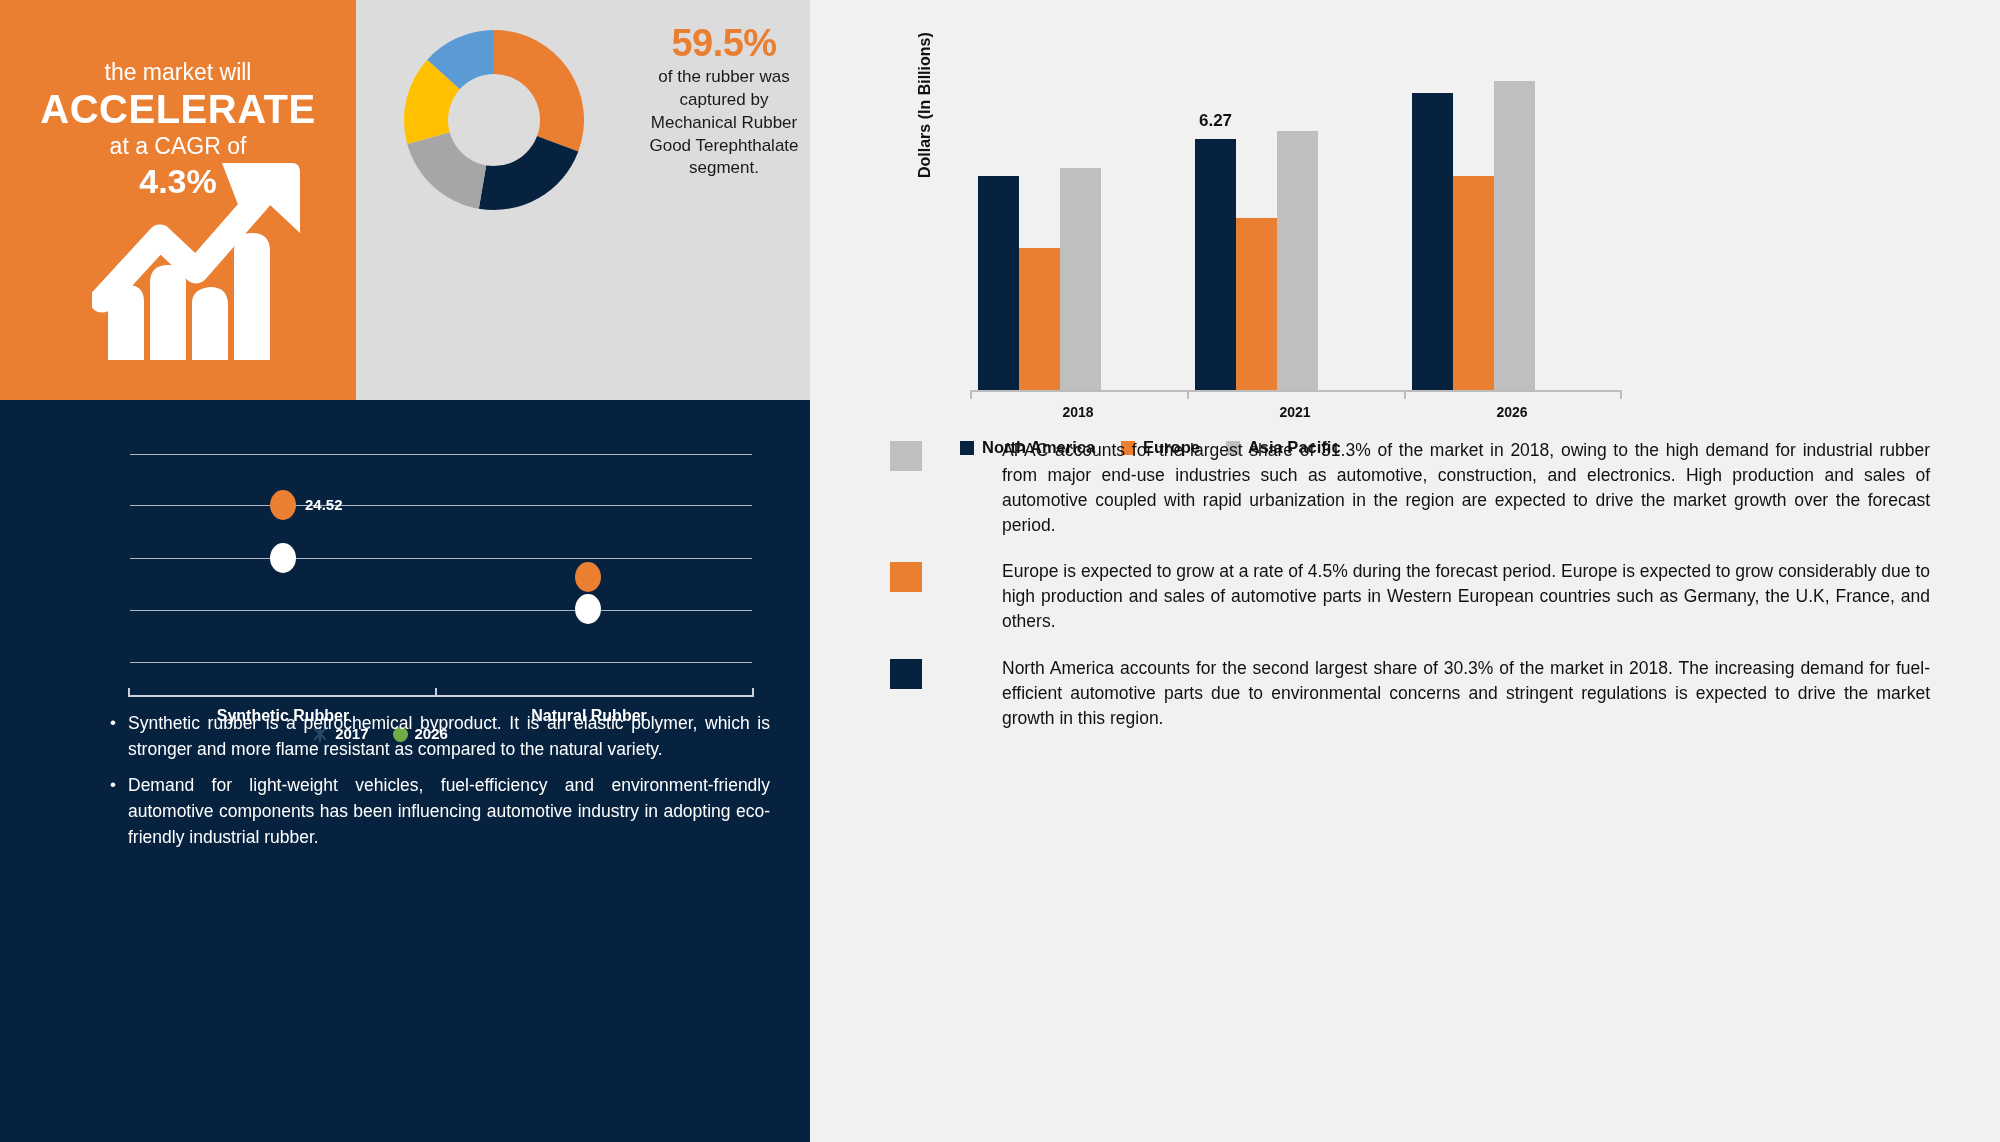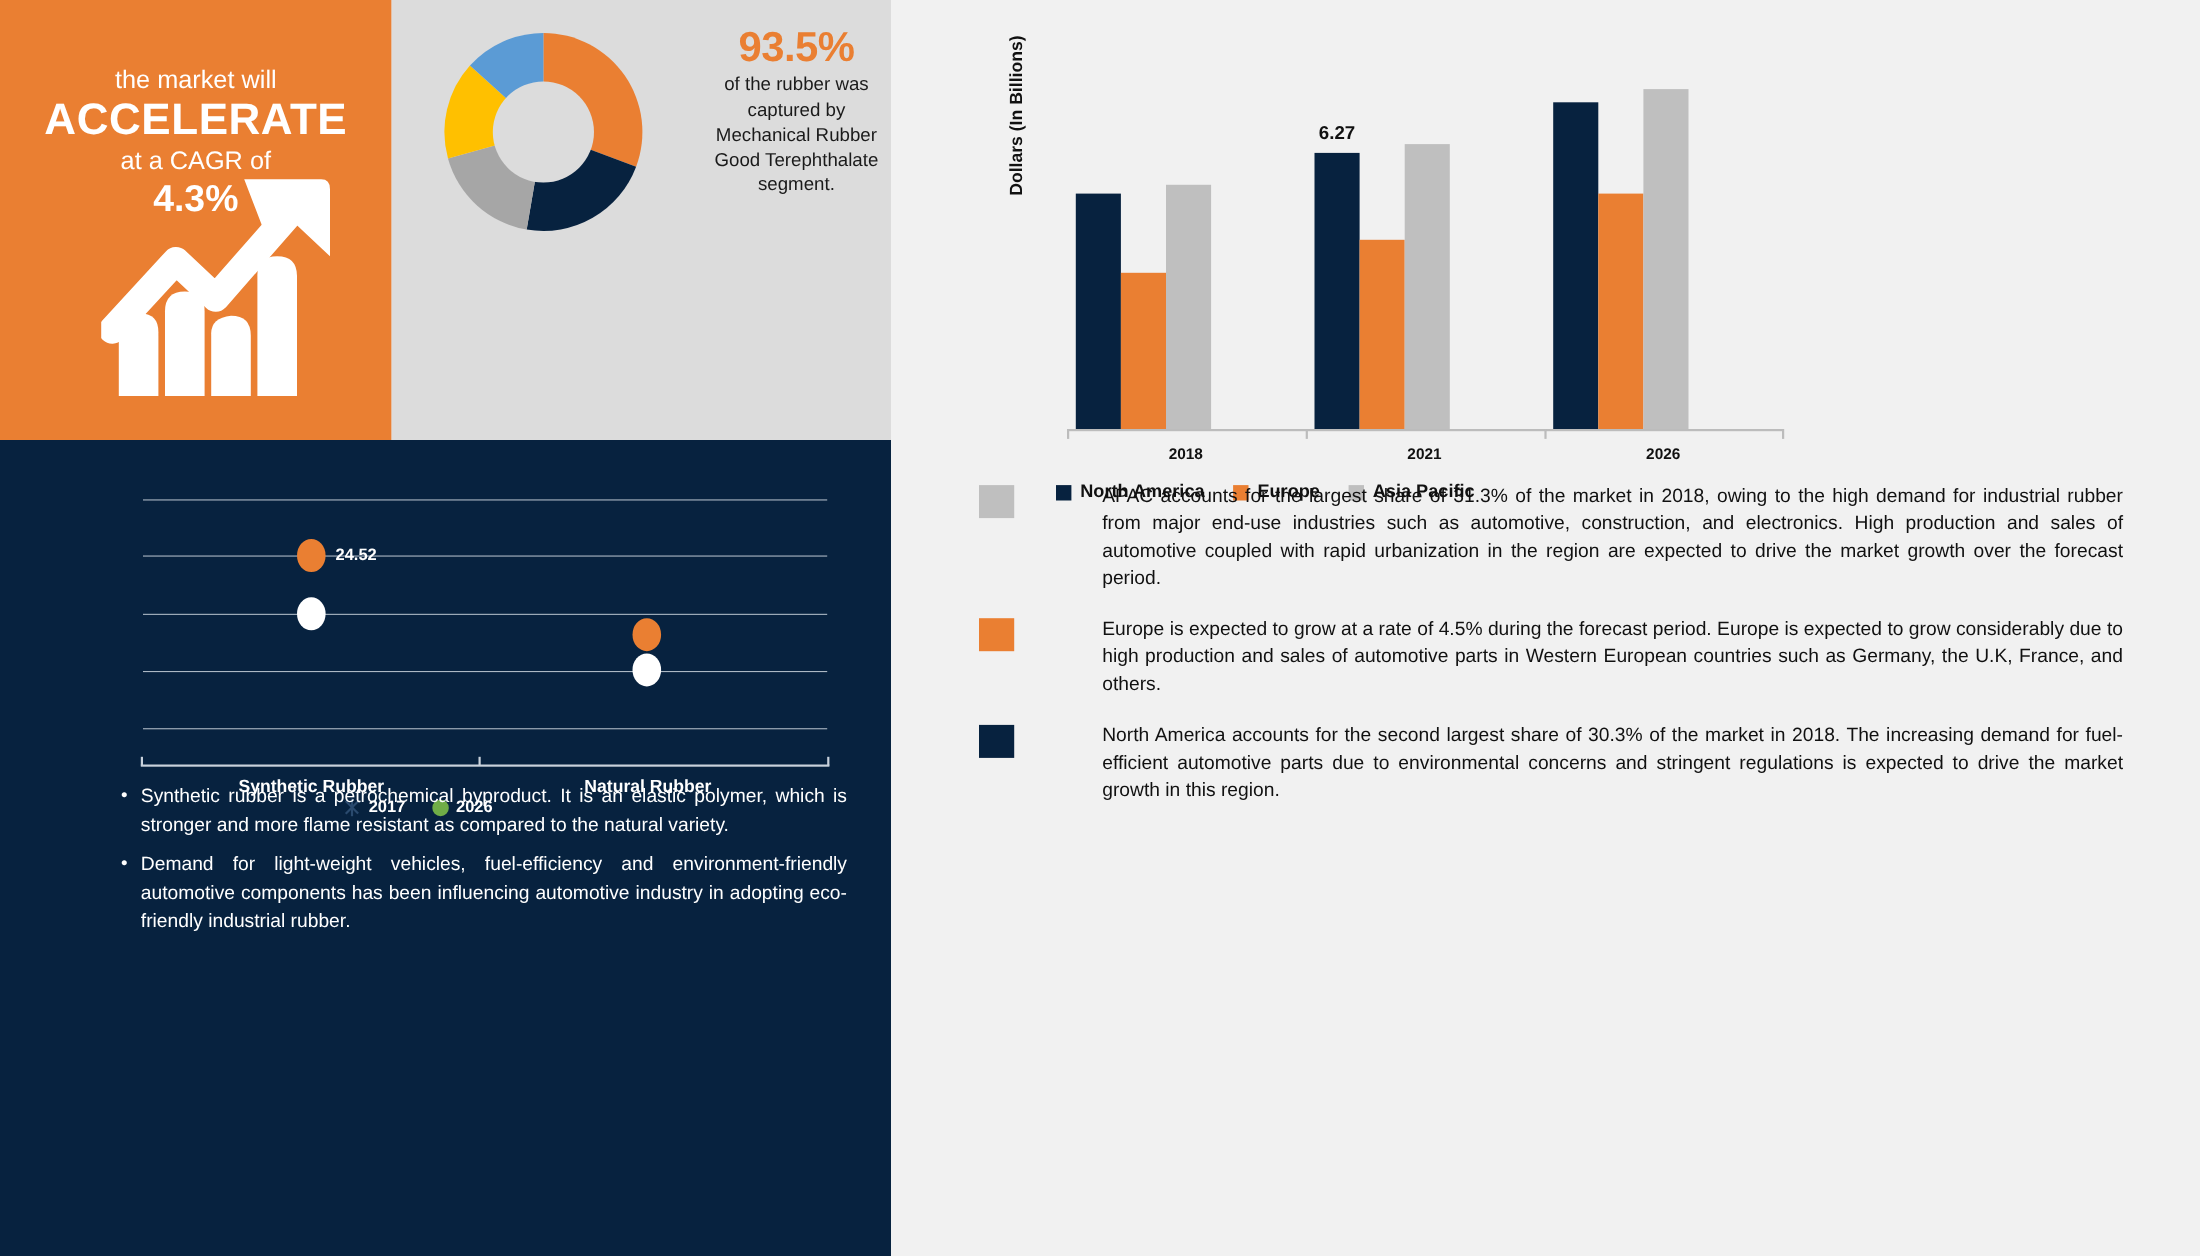--- a/index.html
+++ b/index.html
@@ -164,21 +164,21 @@
             <path d="M 95 95 L 179.2894898073373 126.5480888172133 A 90 90 0 0 1 79.80498997585397 183.70801356340982 Z" fill="#07223f"></path>
             <path d="M 95 95 L 79.80498997585397 183.70801356340982 A 90 90 0 0 1 8.264868953899125 119.02117903883382 Z" fill="#a6a6a6"></path>
             <path d="M 95 95 L 8.264868953899125 119.02117903883382 A 90 90 0 0 1 28.24324045351341 34.63829811169527 Z" fill="#ffc000"></path>
             <path d="M 95 95 L 28.24324045351341 34.63829811169527 A 90 90 0 0 1 94.99999999999999 5 Z" fill="#5b9bd5"></path>
           </g>
         <circle cx="95" cy="95" r="46" fill="#dcdcdc"></circle>
       </svg>
     </div>
 
     <div class="pct-block">
-      <div class="pct-big">93.5%</div>
+      <div class="pct-big">59.5%</div>
       <div> of the rubber was captured by Mechanical Rubber Good Terephthalate segment.</div>
     </div>
 
   </div>
 
   <div class="panel-navy">
 
     <div class="dot-chart">
       <div class="grid-line" style="top:14px"></div>
       <div class="grid-line" style="top:65px"></div>

